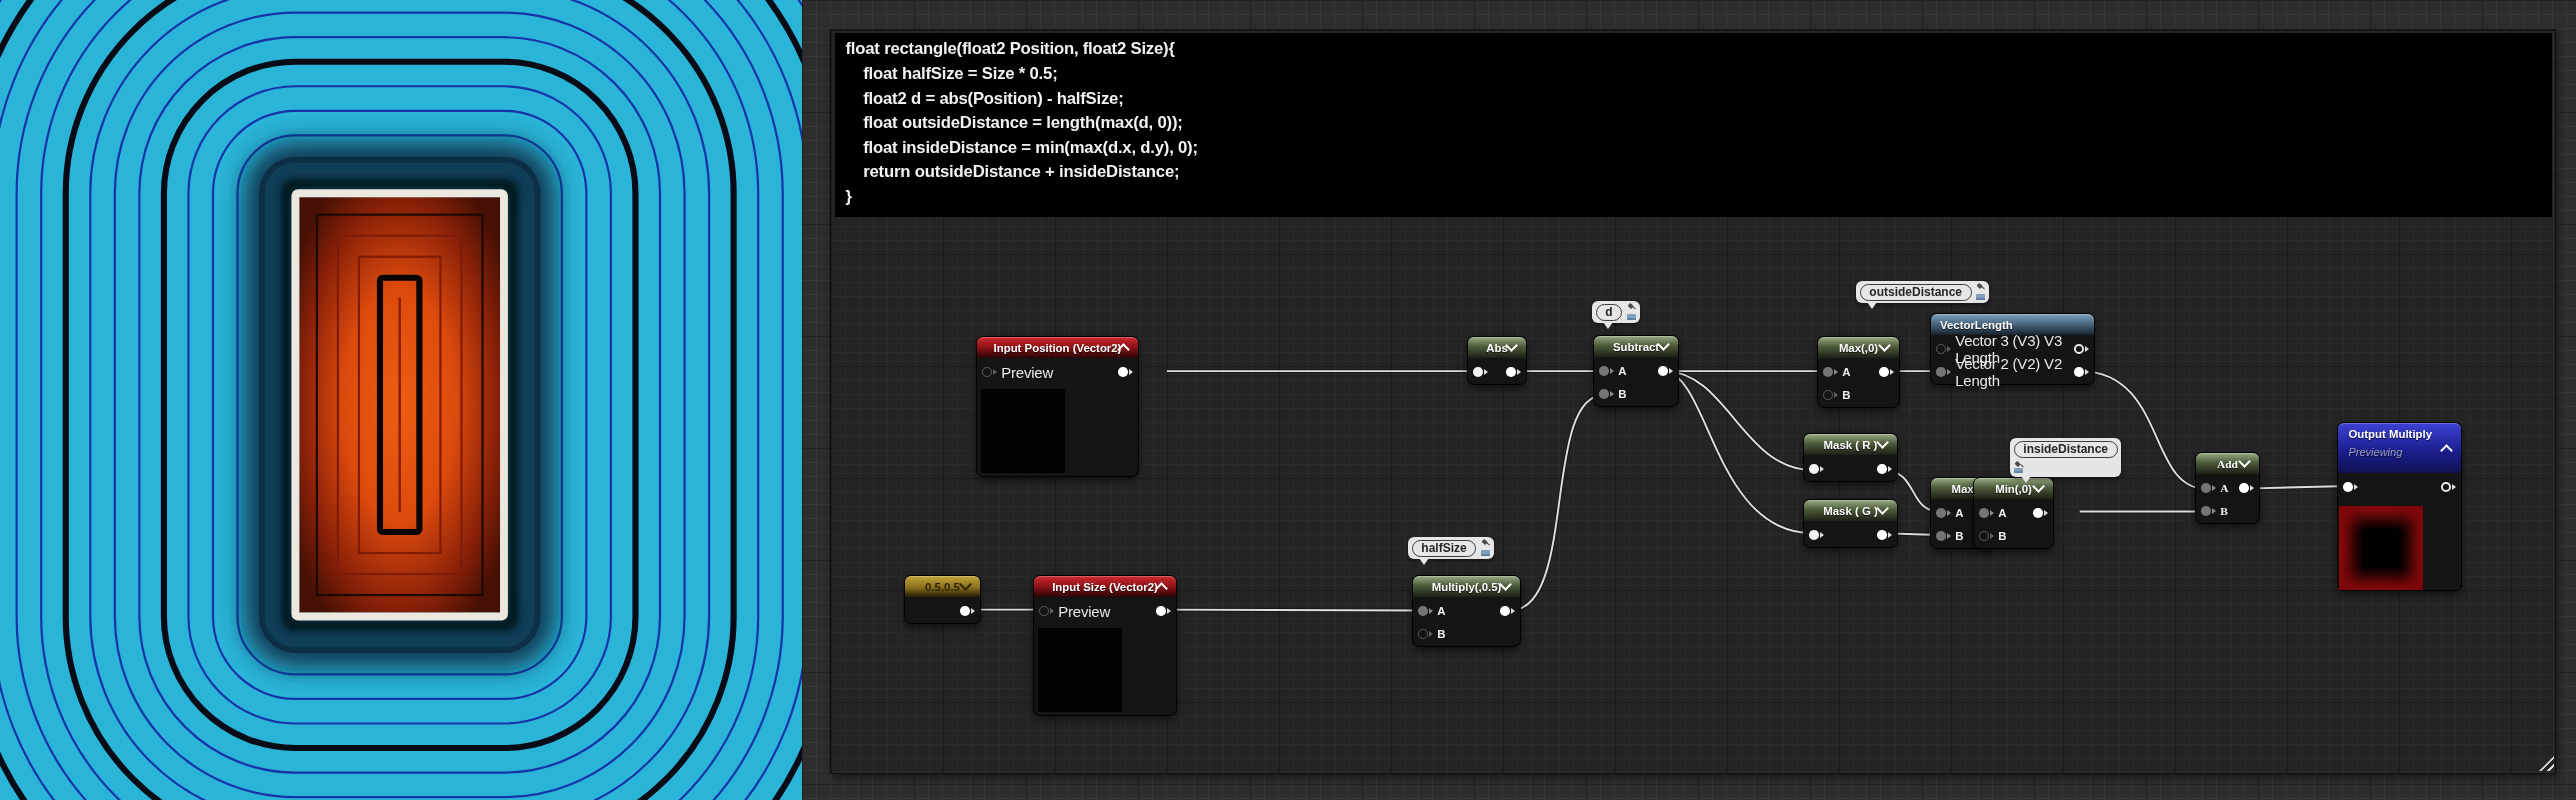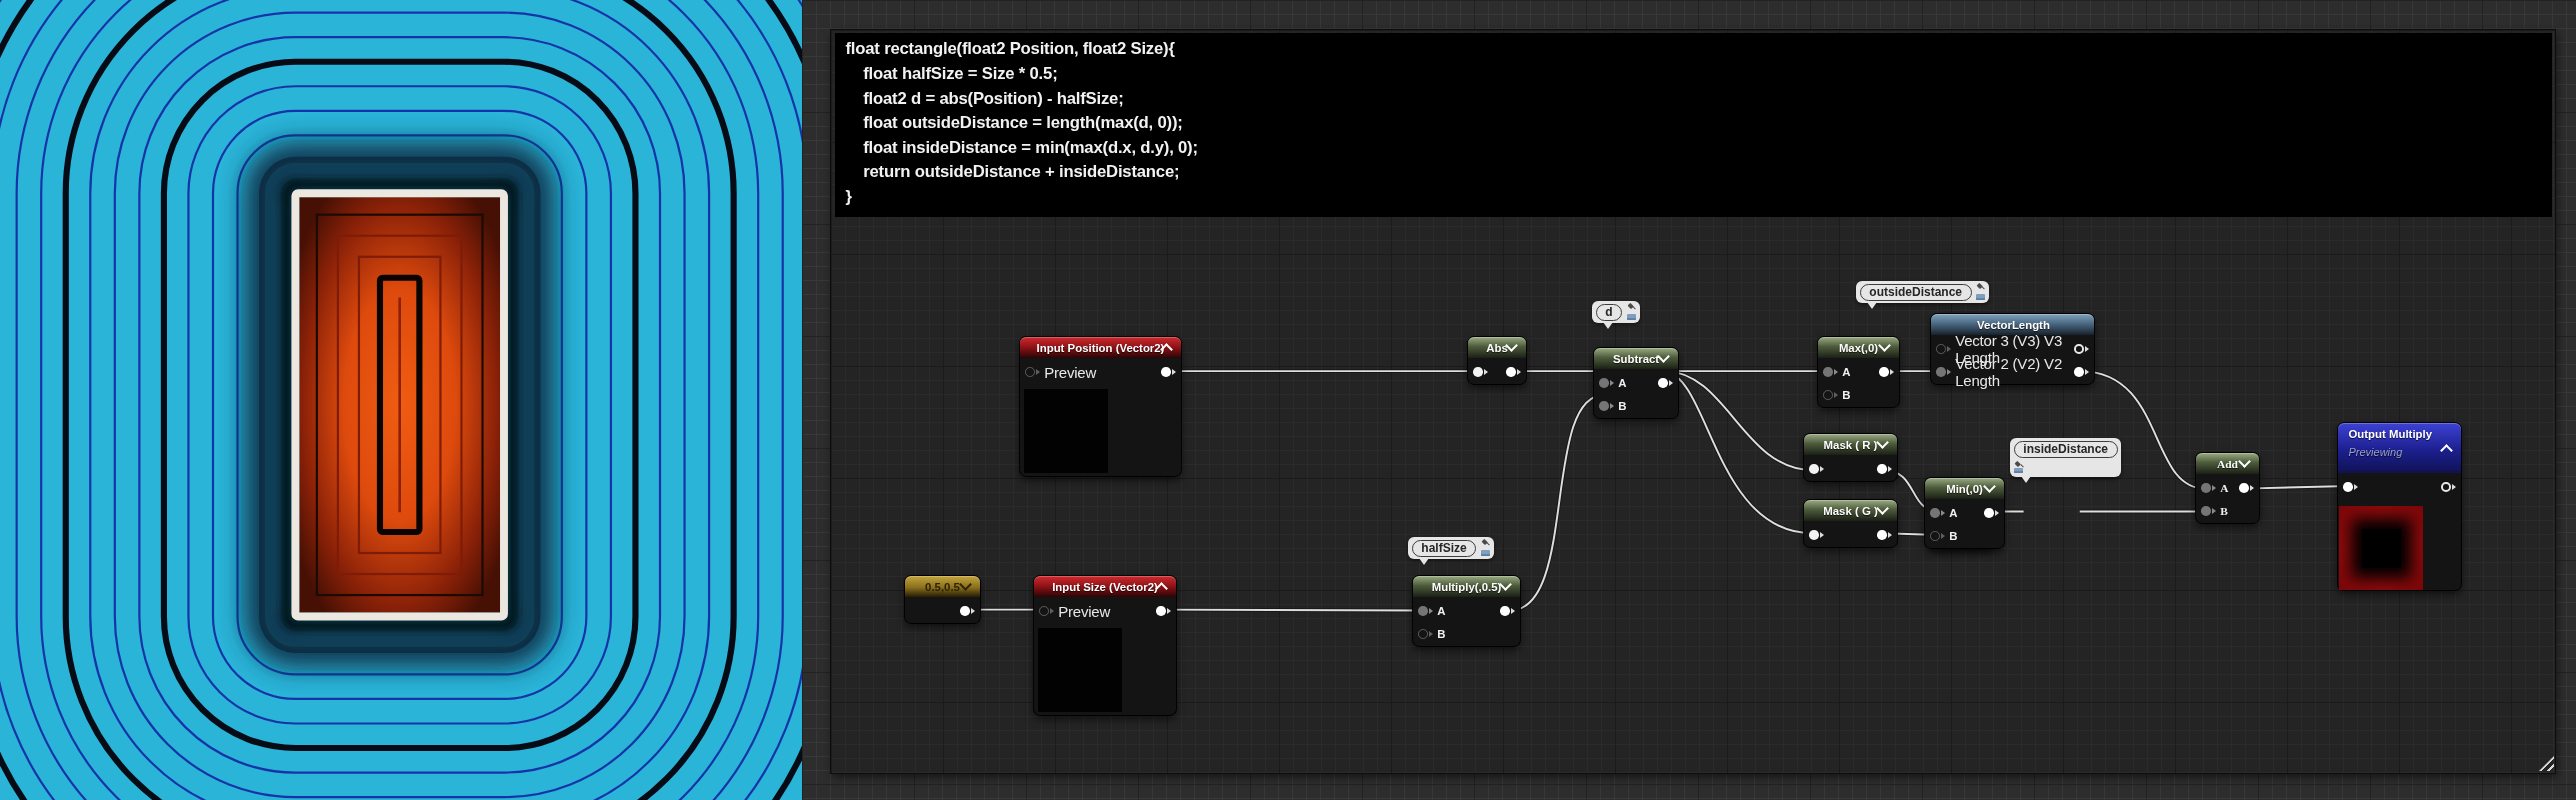--- a/index.html
+++ b/index.html
@@ -37,21 +37,21 @@
 
   
   .node{position:absolute;background:#141414;border-radius:6.1px;color:#efefef;
     box-shadow:0 0 0 0.9px #000,0 3.5px 8.8px rgba(0,0,0,.6);}
   .hdr{position:relative;height:21px;border-radius:6.1px 6.1px 0 0;display:flex;align-items:center;
     justify-content:center;font-size:11.4px;font-weight:bold;color:#fff;
     text-shadow:0 0.9px 0.9px rgba(0,0,0,.7);box-shadow:inset 0 0.9px 0 rgba(255,255,255,.25);}
   .hdr.green {background:linear-gradient(180deg,#9aac83 0%,#4e5c3c 45%,#1b2015 100%);text-align:right;}
   .hdr.red   {background:linear-gradient(180deg,#cf2a2e 0%,#8c1216 50%,#2a0506 100%);}
   .hdr.gold  {background:linear-gradient(180deg,#c4a53a 0%,#8a6f1d 55%,#241c05 100%);color:#2e2405;text-shadow:none;}
-  .hdr.blue  {background:linear-gradient(180deg,#7fa3bf 0%,#46637c 50%,#17222c 100%);justify-content:center;padding-left:2px;}
+  .hdr.blue  {background:linear-gradient(180deg,#7fa3bf 0%,#46637c 50%,#17222c 100%);justify-content:flex-start;padding-left:9px;}
   .hdr.indigo{background:linear-gradient(180deg,#3d42d4 0%,#1c1f8e 55%,#101253 100%);height:50px;
     flex-direction:column;align-items:flex-start;justify-content:flex-start;padding:5.3px 0 0 10.5px;box-sizing:border-box;}
   .hdr .subtitle{font-style:italic;font-weight:normal;font-size:11px;color:#9aa0c6;margin-top:6.1px;}
   .chev{position:absolute;right:9.6px;width:7px;height:7px;border-right:2.2px solid #fff;border-bottom:2.2px solid #fff;}
   .chev.down{top:3.5px;transform:rotate(45deg);}
   .chev.up{top:8px;transform:rotate(-135deg);}
   .hdr.gold .chev{border-color:#2e2405;}
   .hdr.indigo .chev{top:23px;}
 
   .rows{padding-top:2.6px;}
@@ -222,21 +222,21 @@
             <span class="outgrp">
               <span style="display: inline-flex; align-items: center;">
                 <span class="pin white"></span>
                 <span class="arr white"></span>
               </span>
             </span>
           </div>
         </div>
         <div class="pv-black"></div>
       </div>
-      <div class="node" style="left: 1020px; top: 337px; width: 161px; min-height: 139px;">
+      <div class="node" style="left: 977px; top: 337px; width: 161px; min-height: 139px;">
         <div class="hdr red">
           <span>Input Position (Vector2)</span>
           <span class="chev up"></span>
         </div>
         <div class="rows">
           <div class="row">
             <span style="display: inline-flex; align-items: center;">
               <span class="pin ring"></span>
               <span class="arr ring"></span>
             </span>
@@ -292,21 +292,21 @@
           </div>
           <div class="row">
             <span style="display: inline-flex; align-items: center;">
               <span class="pin ring"></span>
               <span class="arr ring"></span>
             </span>
             <span class="lbl ">B</span>
           </div>
         </div>
       </div>
-      <div class="node" style="left: 1594px; top: 348px; width: 84px; min-height: 68px;">
+      <div class="node" style="left: 1594px; top: 336px; width: 84px; min-height: 68px;">
         <div class="hdr green">
           <span>Subtract</span>
           <span class="chev down"></span>
         </div>
         <div class="rows">
           <div class="row">
             <span style="display: inline-flex; align-items: center;">
               <span class="pin gray"></span>
               <span class="arr gray"></span>
             </span>
@@ -416,21 +416,21 @@
           </div>
           <div class="row">
             <span style="display: inline-flex; align-items: center;">
               <span class="pin gray"></span>
               <span class="arr gray"></span>
             </span>
             <span class="lbl ">B</span>
           </div>
         </div>
       </div>
-      <div class="node" style="left: 1925px; top: 478px; width: 79px; min-height: 68px;">
+      <div class="node" style="left: 1974px; top: 478px; width: 79px; min-height: 68px;">
         <div class="hdr green">
           <span>Min(,0)</span>
           <span class="chev down"></span>
         </div>
         <div class="rows">
           <div class="row">
             <span style="display: inline-flex; align-items: center;">
               <span class="pin gray"></span>
               <span class="arr gray"></span>
             </span>

